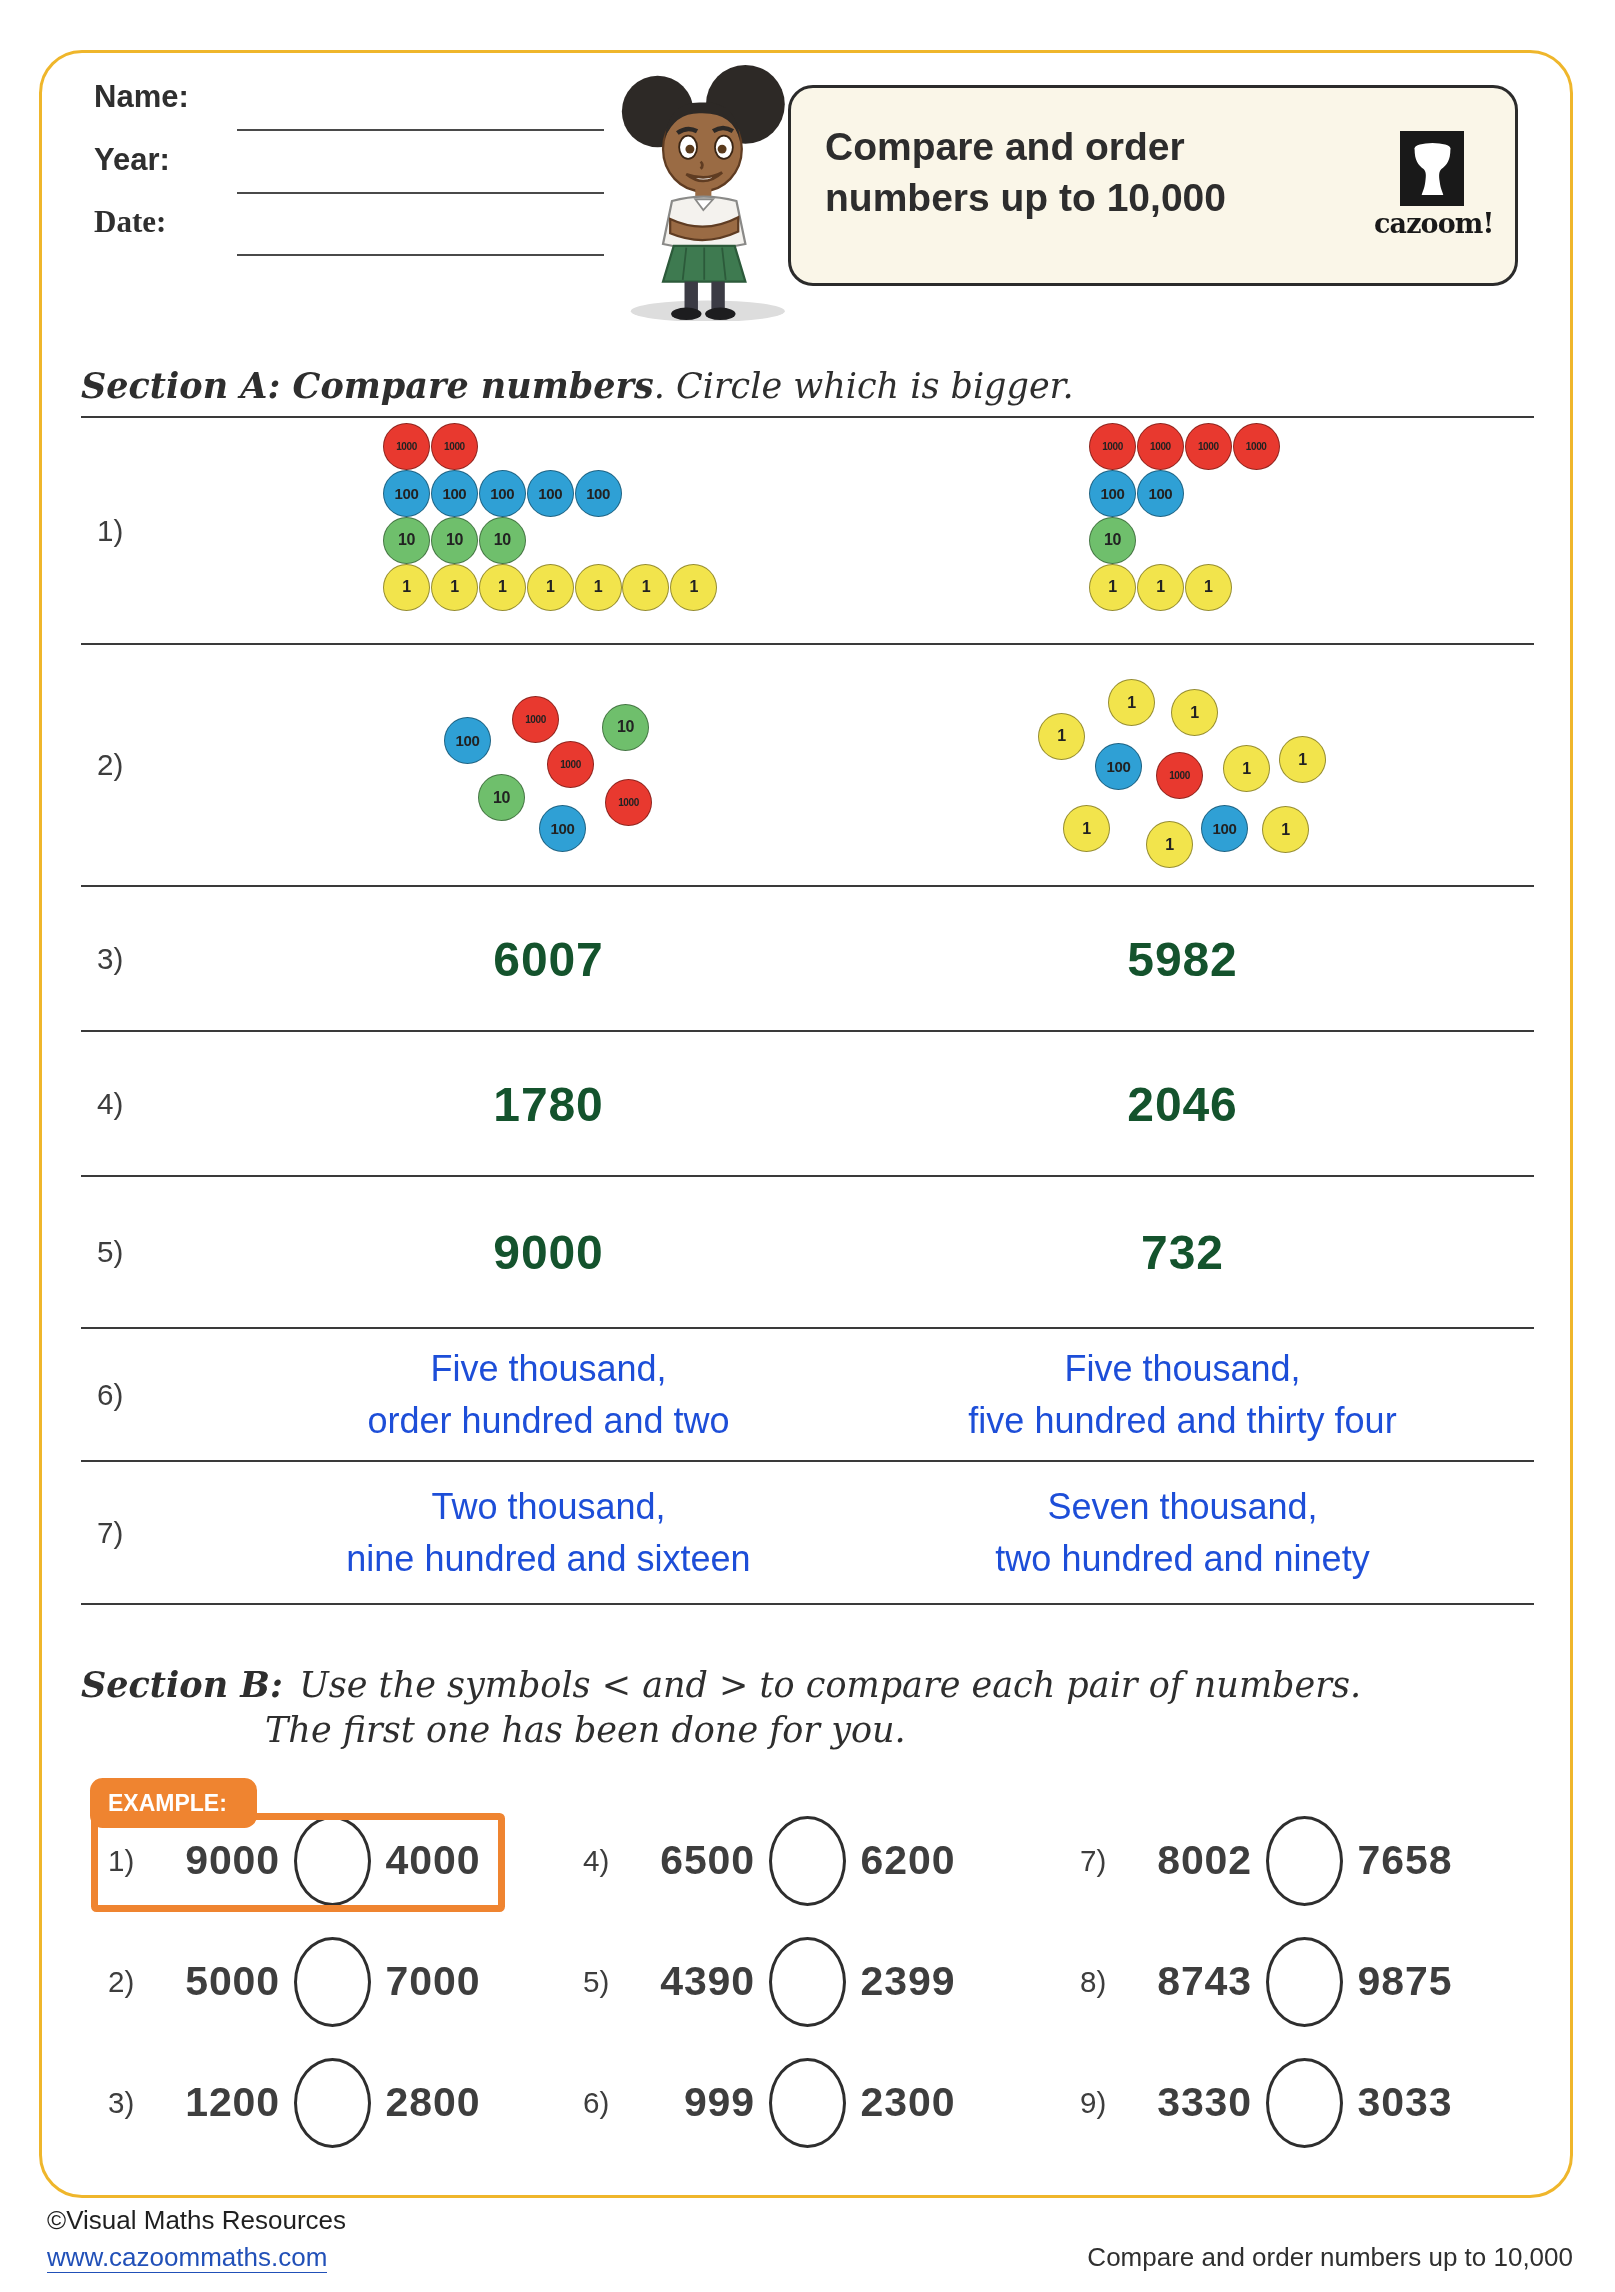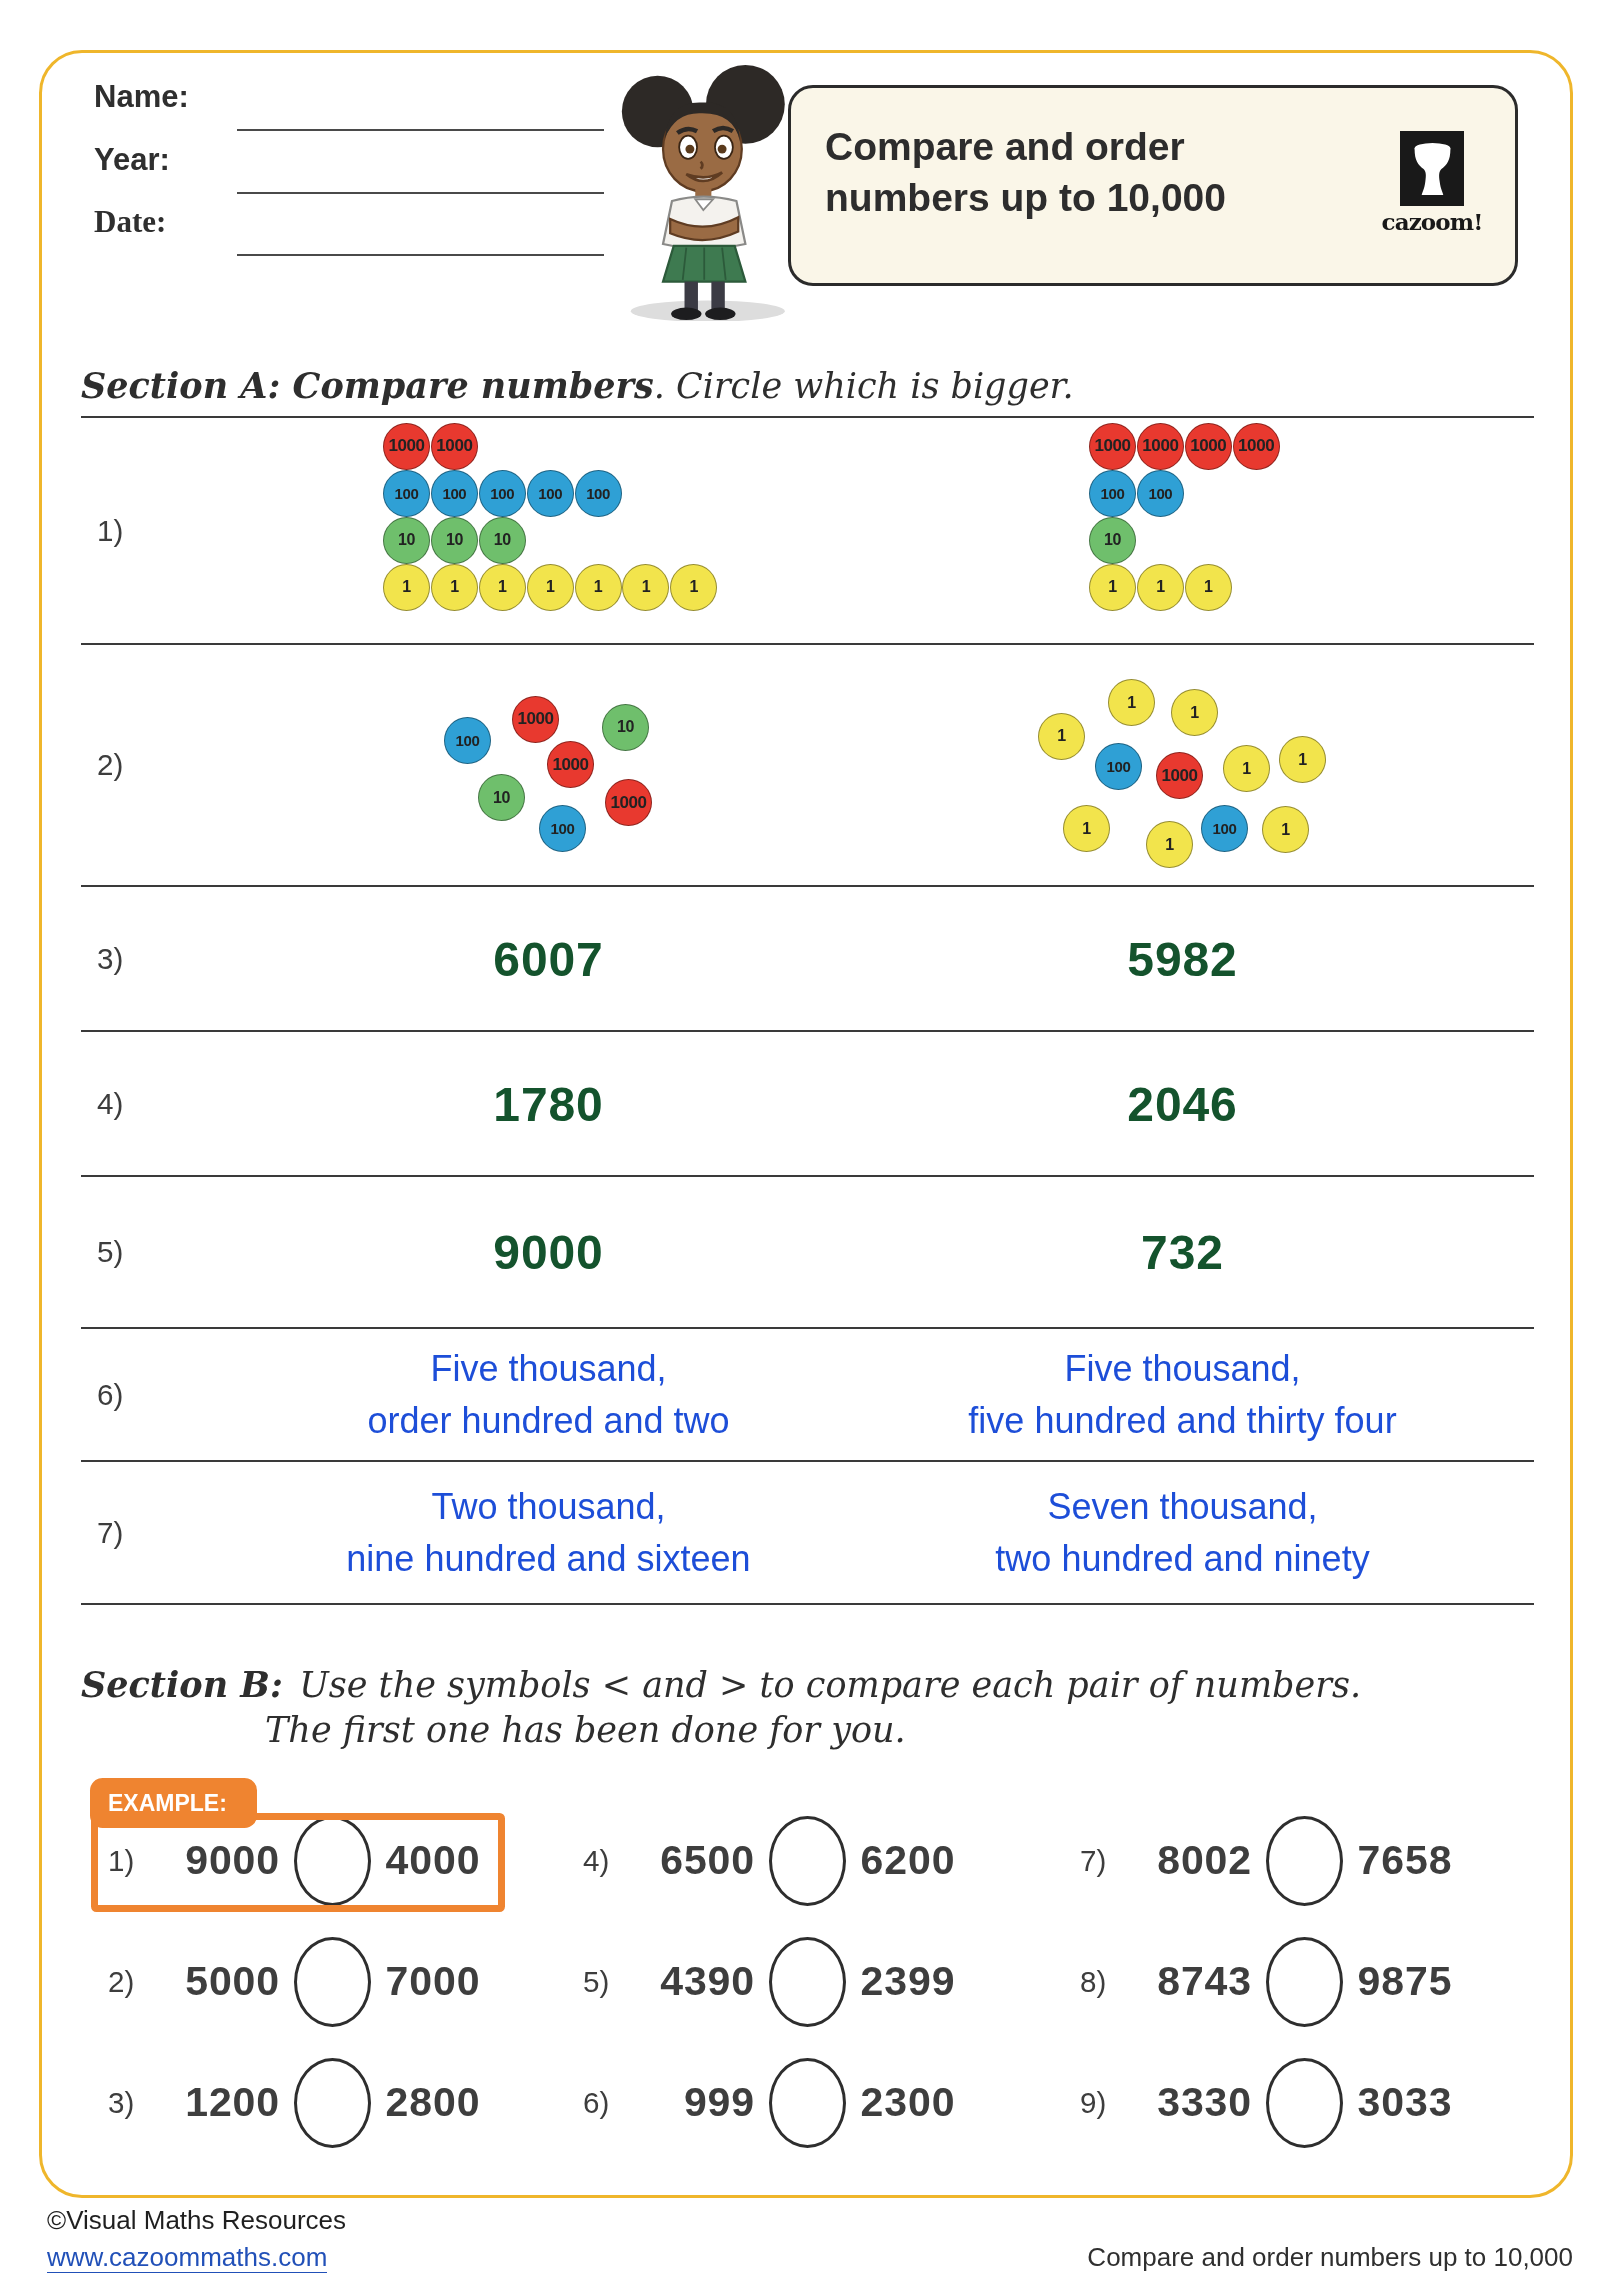--- a/index.html
+++ b/index.html
@@ -18,37 +18,37 @@
   .h-label{font-size:31px;font-weight:bold;color:#2f2f2f;}
   .h-line{position:absolute;left:143px;top:50px;width:367px;border-bottom:2.7px solid #4a4a4a;}
   
   .title-box{
     left:788px;top:85px;width:730px;height:201px;background:#FAF6E8;
     border:3.6px solid #2b2b2b;border-radius:25px;box-sizing:border-box;padding-left:24px;
   }
   .title-text{position:absolute;left:34px;top:34px;font-size:39px;font-weight:bold;color:#2d2d2d;line-height:1.3;}
   .logo{position:absolute;right:25px;top:43px;width:116px;text-align:center;}
   .logo-square{width:64px;height:75px;background:#191919;margin:0 auto;display:flex;align-items:center;justify-content:center;}
-  .logo-text{font-family:"DejaVu Serif",serif;font-weight:bold;font-size:23px;color:#191919;margin-top:1.8px;letter-spacing:-0.9px;}
+  .logo-text{font-family:"DejaVu Serif",serif;font-weight:bold;font-size:27px;color:#191919;margin-top:1.8px;letter-spacing:-0.9px;}
   
   .serif-head{font-family:"DejaVu Serif",serif;font-size:35px;color:#2e2e2e;}
   .serif-bold{font-style:italic;font-weight:bold;}
   .serif-it{font-style:italic;}
   
   #sa-rows{position:absolute;left:81px;top:416px;width:1453px;border-top:2.7px solid #3a3a3a;}
   .sa-row{position:relative;border-bottom:2.7px solid #3a3a3a;box-sizing:border-box;}
   .sa-label{position:absolute;left:16px;top:50%;transform:translateY(-50%);font-size:29.6px;color:#3d3d3d;}
   .sa-num{position:absolute;width:537px;text-align:center;top:50%;transform:translateY(-50%);
           font-size:48px;font-weight:bold;color:#14532d;letter-spacing:0.9px;}
   .sa-words{position:absolute;width:555px;text-align:center;top:50%;transform:translateY(-50%);
           font-size:36px;font-weight:normal;color:#1d4ed8;line-height:1.45;}
   .counter{width:47px;height:47px;border-radius:50%;border:1.8px solid rgba(0,0,0,.38);
            box-sizing:border-box;display:flex;align-items:center;justify-content:center;
            font-weight:bold;font-size:16px;color:#222;flex:0 0 auto;letter-spacing:-0.4px;}
-  .counter.v1000{font-size:17px;}
+  .counter.v1000{font-size:10px;}
   .counter.v100{font-size:15px;}
   .stack-cluster{position:absolute;top:4.5px;}
   .stack-line{display:flex;gap:0.9px;height:47px;}
   .scatter-box{position:absolute;}
   .scatter-box .counter{position:absolute;}
   
   #sb-grid{position:absolute;left:81px;top:1800px;width:1453px;display:grid;
            grid-template-columns:484px 497px 472px;grid-auto-rows:121px;}
   .sb-cell{display:flex;align-items:center;}
   .sb-cell.c1{padding-left:27px;}

